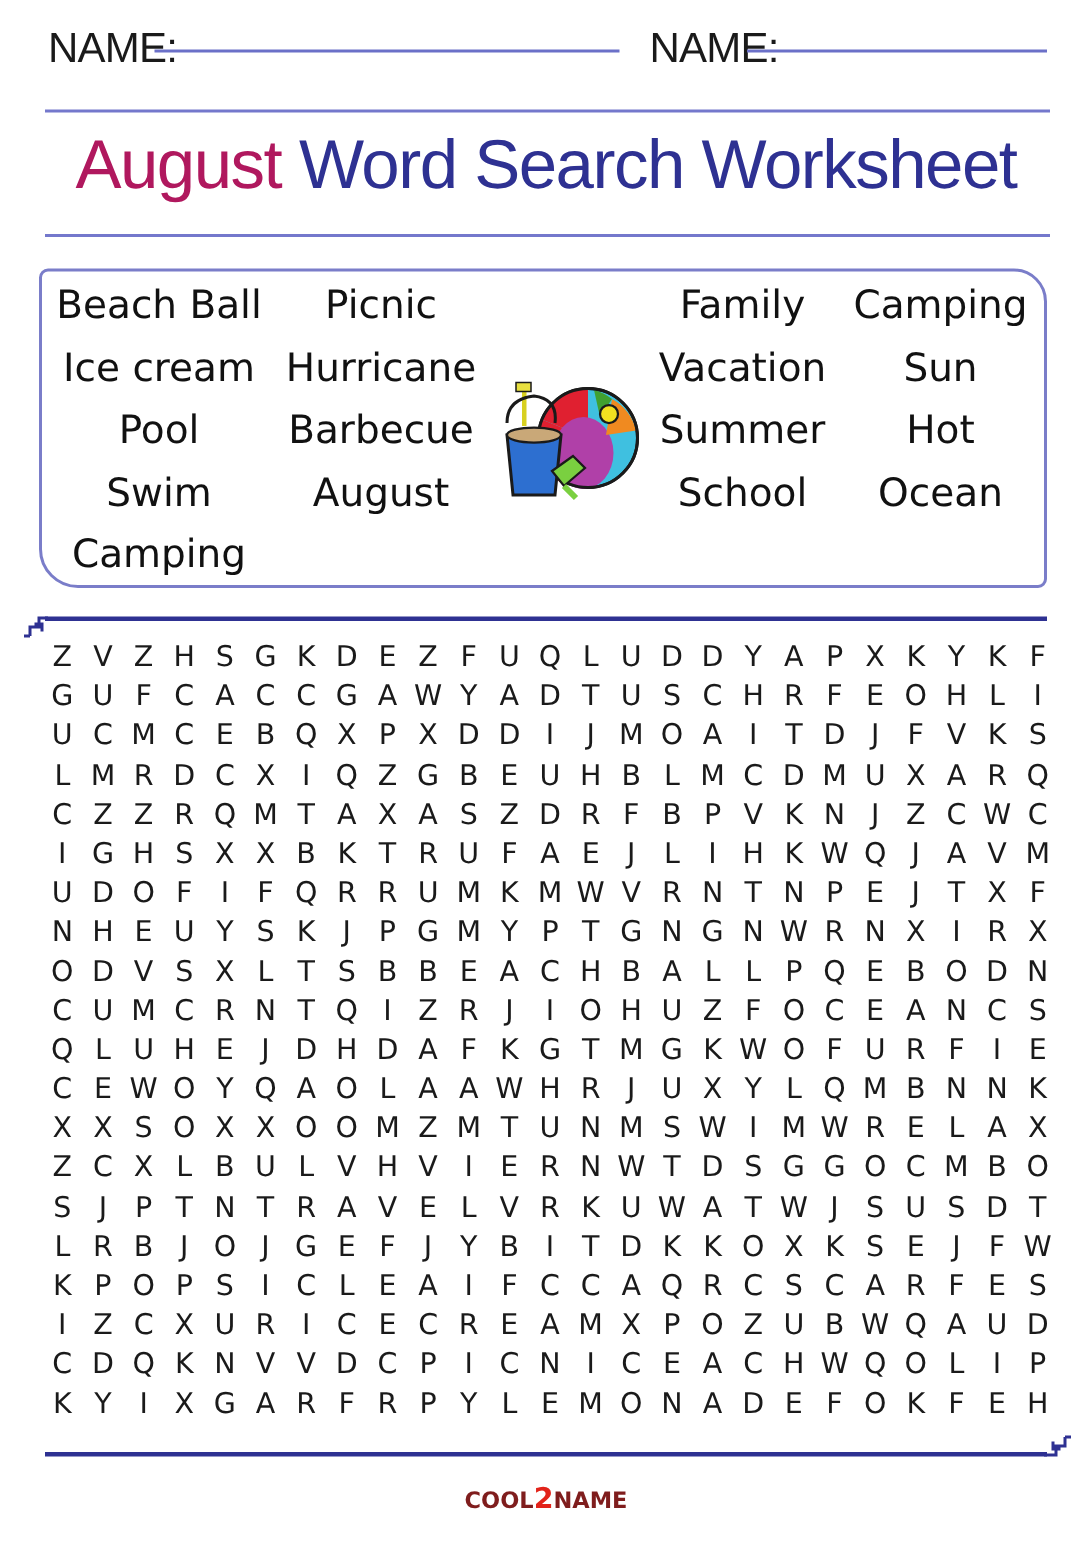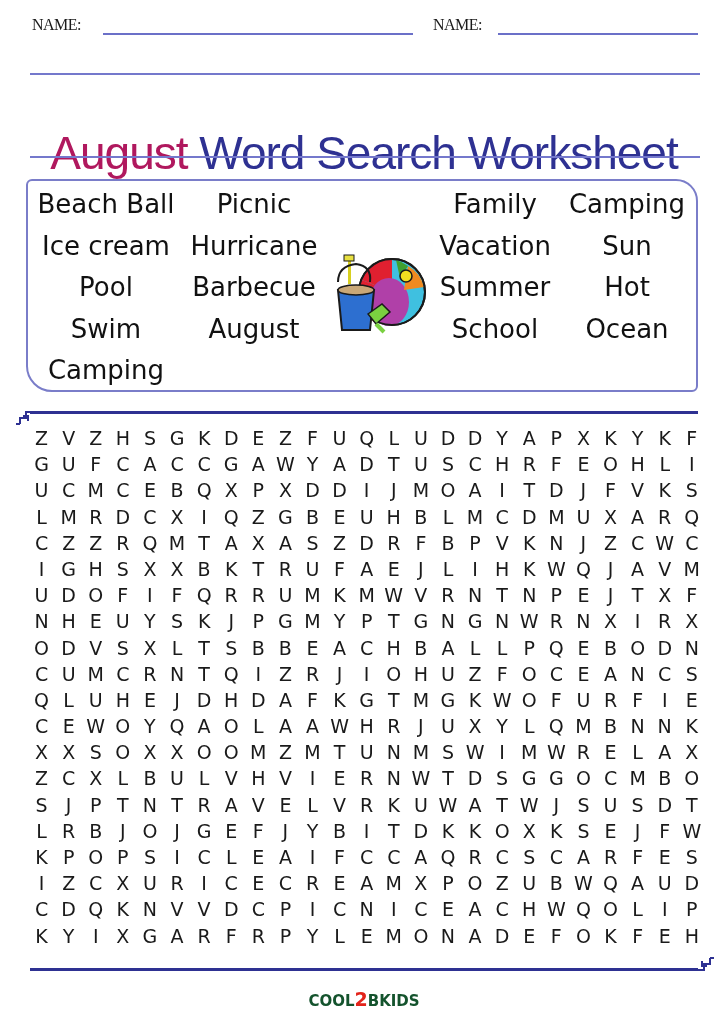--- a/index.html
+++ b/index.html
@@ -1,37 +1,37 @@
 <!DOCTYPE html>
 <html><head>
   <meta charset="utf-8">
   <style>
     html, body { margin: 0; padding: 0; background: #ffffff; }
     body { width: 728px; height: 1030px; position: relative; overflow: hidden; font-family: "DejaVu Sans", sans-serif; color: #1a1a1a; }
     .hdr-row { position: absolute; top: 14px; left: 0; width: 728px; height: 30px; }
-    .hdr-label { position: absolute; top: 2px; font-family: Liberation Serif, serif; font-size: 16px; color: #1a1a1a; letter-spacing: -0.5px; }
+    .hdr-label { position: absolute; top: 2px; font-family: Liberation Sans, sans-serif; font-size: 28px; color: #1a1a1a; letter-spacing: -0.5px; }
     .hdr-line { position: absolute; top: 19px; height: 0; border-top: 2px solid #6b70c8; }
     .rule { position: absolute; left: 30px; width: 670px; border-top: 2px solid #7478cc; }
-    .title { position: absolute; top: 82px; left: 0; width: 728px; text-align: center; font-family: "Liberation Sans", sans-serif; font-size: 46px; letter-spacing: -1px; white-space: nowrap; margin-top: 44px; }
+    .title { position: absolute; top: 82px; left: 0; width: 728px; text-align: center; font-family: "Liberation Sans", sans-serif; font-size: 46px; letter-spacing: -1px; white-space: nowrap; }
     .title .t1 { color: #b0185e; }
     .title .t2 { color: #2e3192; }
     .wordbox { position: absolute; top: 179px; left: 26px; width: 672px; height: 213px; border: 2px solid #7a7dc9; border-radius: 0 22px 0 26px; border-top-left-radius: 6px; border-bottom-right-radius: 6px; border-top-right-radius: 22px; border-bottom-left-radius: 26px; box-sizing: border-box; }
     .wcol { position: absolute; top: 186px; width: 160px; }
     .word { height: 41.5px; line-height: 36px; text-align: center; font-family: "DejaVu Sans", sans-serif; font-size: 26px; color: #111; white-space: nowrap; }
     .art { position: absolute; left: 334px; top: 252px; width: 96px; height: 84px; }
     .grid-frame-top, .grid-frame-bot { position: absolute; left: 30px; width: 668px; border-top: 3px solid #2e3192; }
     .grid-frame-top { top: 411px; }
     .grid-frame-bot { top: 968px; }
     .deco { position: absolute; width: 22px; height: 22px; }
     .grid { position: absolute; top: 425px; left: 28px; width: 678px; }
     .grow { display: flex; height: 26.2px; }
     .cell { width: 27.1px; text-align: center; font-family: "DejaVu Sans", sans-serif; font-size: 19px; line-height: 26px; color: #1a1a1a; }
     .logo { position: absolute; top: 988px; left: 0; width: 728px; text-align: center; }
     .logo-text { font-family: "DejaVu Sans", sans-serif; font-weight: bold; font-size: 15px; letter-spacing: 0px; }
-    .logo-text .a { color: #14532d; }
+    .logo-text .a { color: #7f1d1d; }
     .logo-text .b { color: #e2231a; font-size: 19px; }
   </style>
 </head>
 <body>
 
 <div class="hdr-row">
   <span class="hdr-label" style="left:32px;">NAME:</span>
   <div class="hdr-line" style="left:103px; width:310px;"></div>
   <span class="hdr-label" style="left:433px;">NAME:</span>
   <div class="hdr-line" style="left:498px; width:200px;"></div>
@@ -639,15 +639,15 @@
       <span class="cell">O</span>
       <span class="cell">K</span>
       <span class="cell">F</span>
       <span class="cell">E</span>
       <span class="cell">H</span>
     </div>
   </div>
 
 <div class="logo">
   <span class="logo-text">
-    <span class="a">COOL</span><span class="b">2</span><span class="a">BKIDS</span>
+    <span class="a">COOL</span><span class="b">2</span><span class="a">NAME</span>
   </span>
 </div>
 
 </body></html>

